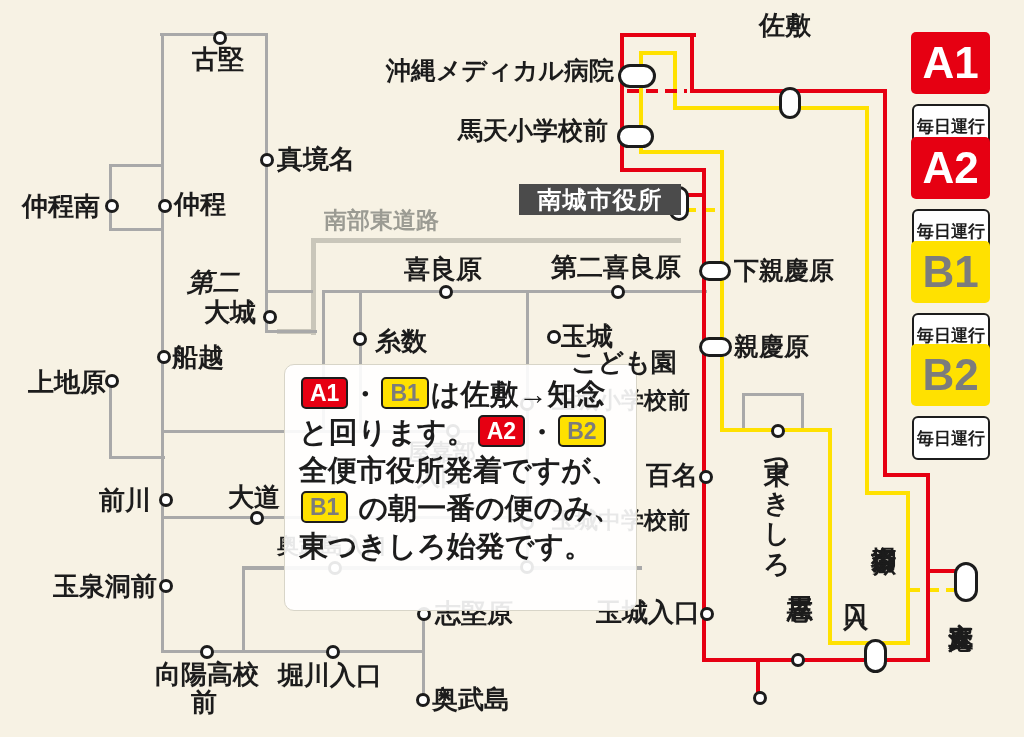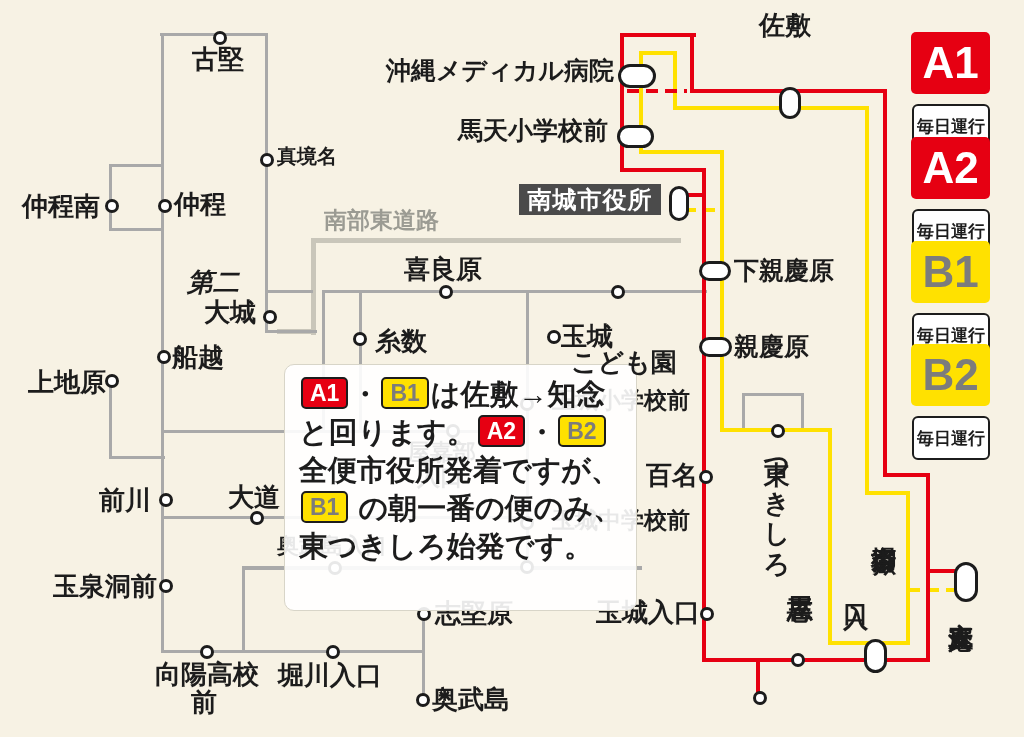--- a/index.html
+++ b/index.html
@@ -12,21 +12,21 @@
   .seg.yellow{z-index:3;}
   .seg.red{z-index:4;}
   .stop-dot{position:absolute;width:14px;height:14px;border:3px solid #1c1c1c;border-radius:50%;
             background:#fff;box-sizing:border-box;z-index:5;}
   .stop-pill{position:absolute;border:3px solid #1c1c1c;border-radius:12px;background:#fff;
              box-sizing:border-box;z-index:5;}
   .map-label{position:absolute;font-weight:600;color:#1c1c1c;white-space:nowrap;line-height:1.05;z-index:5;}
   .map-label.vert{writing-mode:vertical-rl;text-orientation:upright;letter-spacing:1px;}
   .map-label.over{z-index:7;}
   
-  .cityhall{position:absolute;left:519px;top:184px;width:142px;height:31px;background:#4b4b4b;
+  .cityhall{position:absolute;left:519px;top:184px;width:162px;height:31px;background:#4b4b4b;
             color:#fff;font-size:24px;font-weight:700;display:flex;align-items:center;
             justify-content:center;z-index:5;letter-spacing:1px;}
   
   .infobox{position:absolute;left:284px;top:364px;width:353px;height:247px;
            background:rgba(255,255,255,0.9);border:1px solid #d8d5c8;border-radius:10px;
            z-index:6;box-sizing:border-box;padding:10px 12px 0 14px;}
   .ib-line{font-size:29px;font-weight:600;color:#1c1c1c;line-height:38px;white-space:nowrap;}
   .ib-badge{display:inline-block;font-size:23px;font-weight:700;line-height:26px;padding:1px 7px;
             border:2px solid #1c1c1c;border-radius:5px;vertical-align:3px;margin:0 2px;}
   .ib-badge.red{background:#e60012;color:#fff;}
@@ -130,36 +130,37 @@
       <div class="stop-dot" style="left: 520px; top: 560px;"></div>
       <div class="stop-pill" style="left: 618px; top: 64px; width: 38px; height: 24px;"></div>
       <div class="stop-pill" style="left: 617px; top: 125px; width: 37px; height: 23px;"></div>
       <div class="stop-pill" style="left: 669px; top: 186px; width: 20px; height: 35px;"></div>
       <div class="stop-pill" style="left: 779px; top: 87px; width: 22px; height: 32px;"></div>
       <div class="stop-pill" style="left: 699px; top: 261px; width: 32px; height: 20px;"></div>
       <div class="stop-pill" style="left: 699px; top: 337px; width: 33px; height: 20px;"></div>
       <div class="stop-pill" style="left: 864px; top: 639px; width: 23px; height: 34px;"></div>
       <div class="stop-pill" style="left: 954px; top: 562px; width: 24px; height: 40px;"></div>
       <div class="map-label" style="left: 192px; top: 46px; font-size: 26px;">古堅</div>
-      <div class="map-label" style="left: 277px; top: 146px; font-size: 20px; text-align: center;">真境名</div>
+      <div class="map-label" style="left: 277px; top: 146px; font-size: 26px; text-align: center;">真境名</div>
       <div class="map-label" style="left: 22px; top: 193px; font-size: 26px;">仲程南</div>
       <div class="map-label" style="left: 174px; top: 191px; font-size: 26px;">仲程</div>
       <div class="map-label" style="left: 187px; top: 269px; font-size: 26px; font-style: italic;">第二</div>
       <div class="map-label" style="left: 204px; top: 299px; font-size: 26px;">大城</div>
       <div class="map-label" style="left: 172px; top: 344px; font-size: 26px;">船越</div>
       <div class="map-label" style="left: 28px; top: 369px; font-size: 26px;">上地原</div>
       <div class="map-label" style="left: 99px; top: 487px; font-size: 26px;">前川</div>
       <div class="map-label" style="left: 228px; top: 484px; font-size: 26px;">大道</div>
       <div class="map-label" style="left: 53px; top: 573px; font-size: 26px;">玉泉洞前</div>
       <div class="map-label" style="left: 155px; top: 661px; font-size: 26px;">向陽高校</div>
       <div class="map-label" style="left: 191px; top: 689px; font-size: 26px;">前</div>
       <div class="map-label" style="left: 278px; top: 662px; font-size: 26px;">堀川入口</div>
       <div class="map-label" style="left: 432px; top: 686px; font-size: 26px;">奥武島</div>
       <div class="map-label" style="left: 435px; top: 600px; font-size: 26px;">志堅原</div>
       <div class="map-label" style="left: 404px; top: 256px; font-size: 26px;">喜良原</div>
+      <div class="map-label" style="left: 551px; top: 254px; font-size: 26px;">第二喜良原</div>
       <div class="map-label" style="left: 375px; top: 328px; font-size: 26px;">糸数</div>
       <div class="map-label" style="left: 561px; top: 323px; font-size: 26px;">玉城</div>
       <div class="map-label over" style="left: 571px; top: 349px; font-size: 26px;">こども園</div>
       <div class="map-label" style="left: 386px; top: 57px; font-size: 25px;">沖縄メディカル病院</div>
       <div class="map-label" style="left: 458px; top: 117px; font-size: 25px;">馬天小学校前</div>
       <div class="map-label" style="left: 759px; top: 12px; font-size: 26px;">佐敷</div>
       <div class="map-label" style="left: 734px; top: 257px; font-size: 25px;">下親慶原</div>
       <div class="map-label" style="left: 734px; top: 333px; font-size: 25px;">親慶原</div>
       <div class="map-label" style="left: 646px; top: 462px; font-size: 26px;">百名</div>
       <div class="map-label" style="left: 596px; top: 599px; font-size: 26px;">玉城入口</div>

